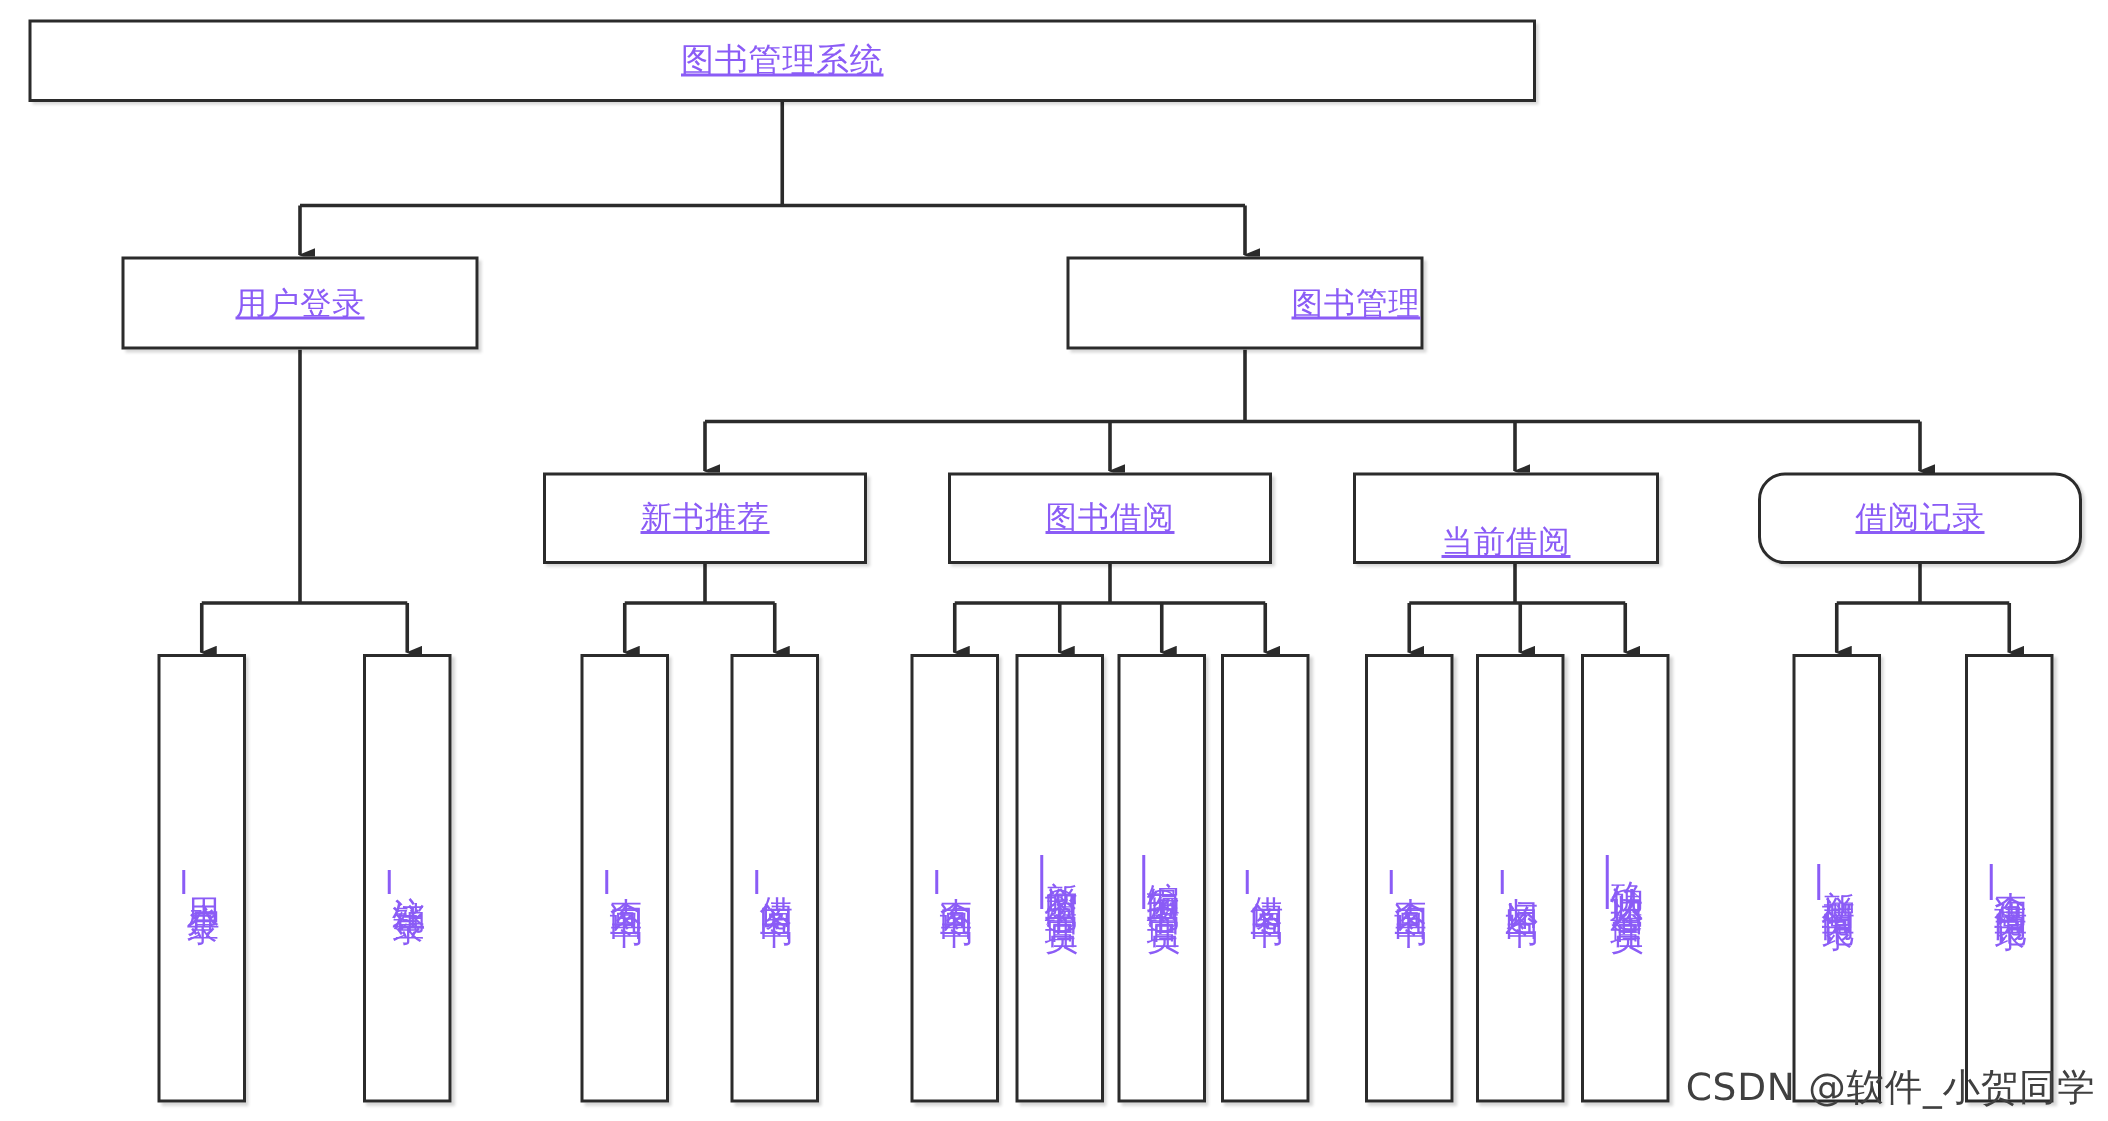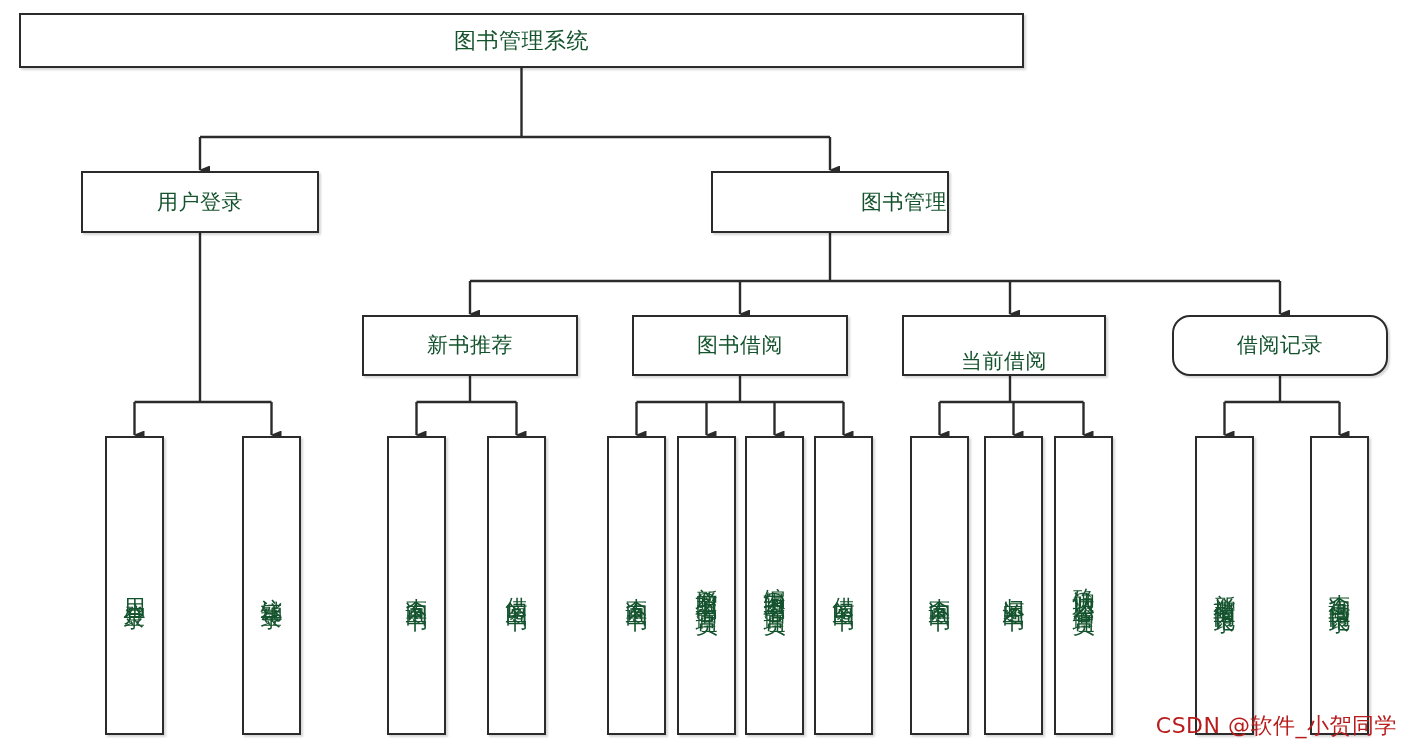--- a/index.html
+++ b/index.html
@@ -28,21 +28,22 @@
   }
   .node {
     position: absolute;
     box-sizing: border-box;
     background: #ffffff;
     border: 2px solid #2b2b2b;
     box-shadow: 2px 2px 2px rgba(0,0,0,0.16);
     display: flex;
     align-items: center;
     justify-content: center;
-    color: #14532d;
+    color: #8b5cf6;
+    text-decoration: underline;
   }
   .node-label {
     display: block;
     text-align: center;
     line-height: 1.18;
     white-space: pre;
   }
   .node.horizontal .node-label {
     font-size: 21px;
     letter-spacing: 0.5px;
@@ -61,22 +62,22 @@
     font-size: 22px;
     line-height: 1.0;
     letter-spacing: 4px;
     white-space: nowrap;
     max-height: 268px;
   }
   #watermark {
     position: absolute;
     right: 8px;
     bottom: 6px;
-    font-size: 22px;
-    color: #b91c1c;
+    font-size: 25px;
+    color: #404040;
     letter-spacing: 0.5px;
     white-space: nowrap;
     user-select: none;
   }
 </style>
 </head>
 <body>
 
 <div id="diagram-root">
 

